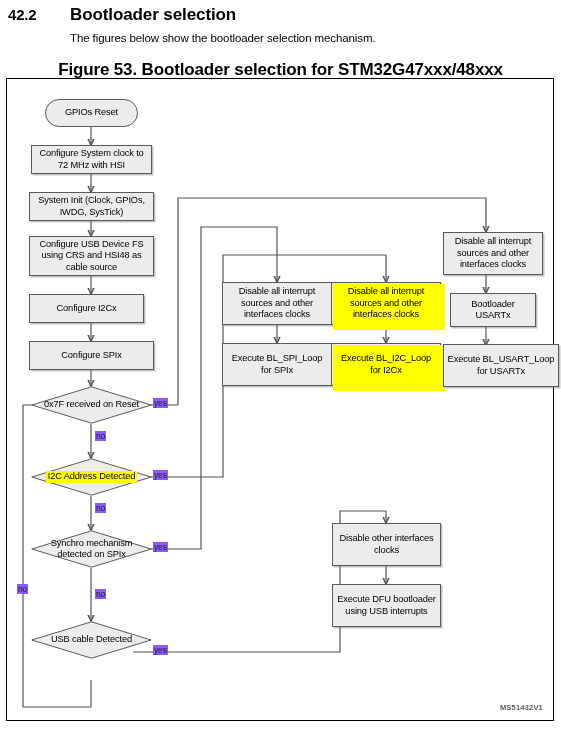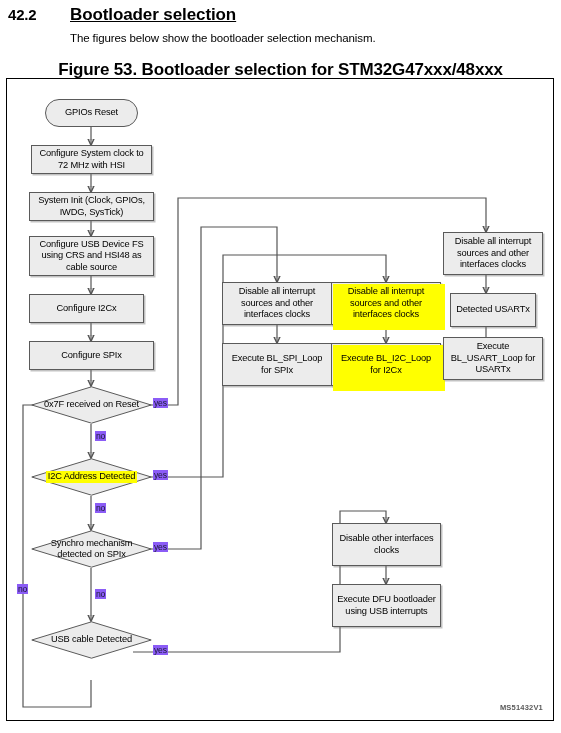--- a/index.html
+++ b/index.html
@@ -25,21 +25,20 @@
     font-size: 15px;
     font-weight: bold;
     letter-spacing: -0.2px;
   }
   #section-title {
     position: absolute;
     left: 70px; top: 5px;
     font-size: 17px;
     font-weight: bold;
     letter-spacing: -0.1px;
-    text-decoration: underline;
   }
   #intro-paragraph {
     position: absolute;
     left: 70px; top: 32px;
     font-size: 11.5px;
     letter-spacing: -0.1px;
   }
   #figure-caption {
     position: absolute;
     left: 0; top: 60px;
@@ -267,23 +266,23 @@
     <span class="label">Disable all interrupt sources and other interfaces clocks</span>
   </div>
   <div class="node hl-box" style="left:324px; top:264px; width:110px; height:43px;">
     <span class="label">Execute BL_I2C_Loop for I2Cx</span>
   </div>
 
   <div class="node" style="left:436px; top:153px; width:100px; height:43px;">
     <span class="label">Disable all interrupt sources and other interfaces clocks</span>
   </div>
   <div class="node" style="left:443px; top:214px; width:86px; height:34px;">
-    <span class="label">Detected USARTx</span>
-  </div>
-  <div class="node" style="left:436px; top:258px; width:100px; height:43px;">
+    <span class="label">Bootloader USARTx</span>
+  </div>
+  <div class="node" style="left:436px; top:265px; width:116px; height:43px;">
     <span class="label">Execute BL_USART_Loop for USARTx</span>
   </div>
 
   <div class="node" style="left:325px; top:444px; width:109px; height:43px;">
     <span class="label">Disable other interfaces clocks</span>
   </div>
   <div class="node" style="left:325px; top:505px; width:109px; height:43px;">
     <span class="label">Execute DFU bootloader using USB interrupts</span>
   </div>
 

